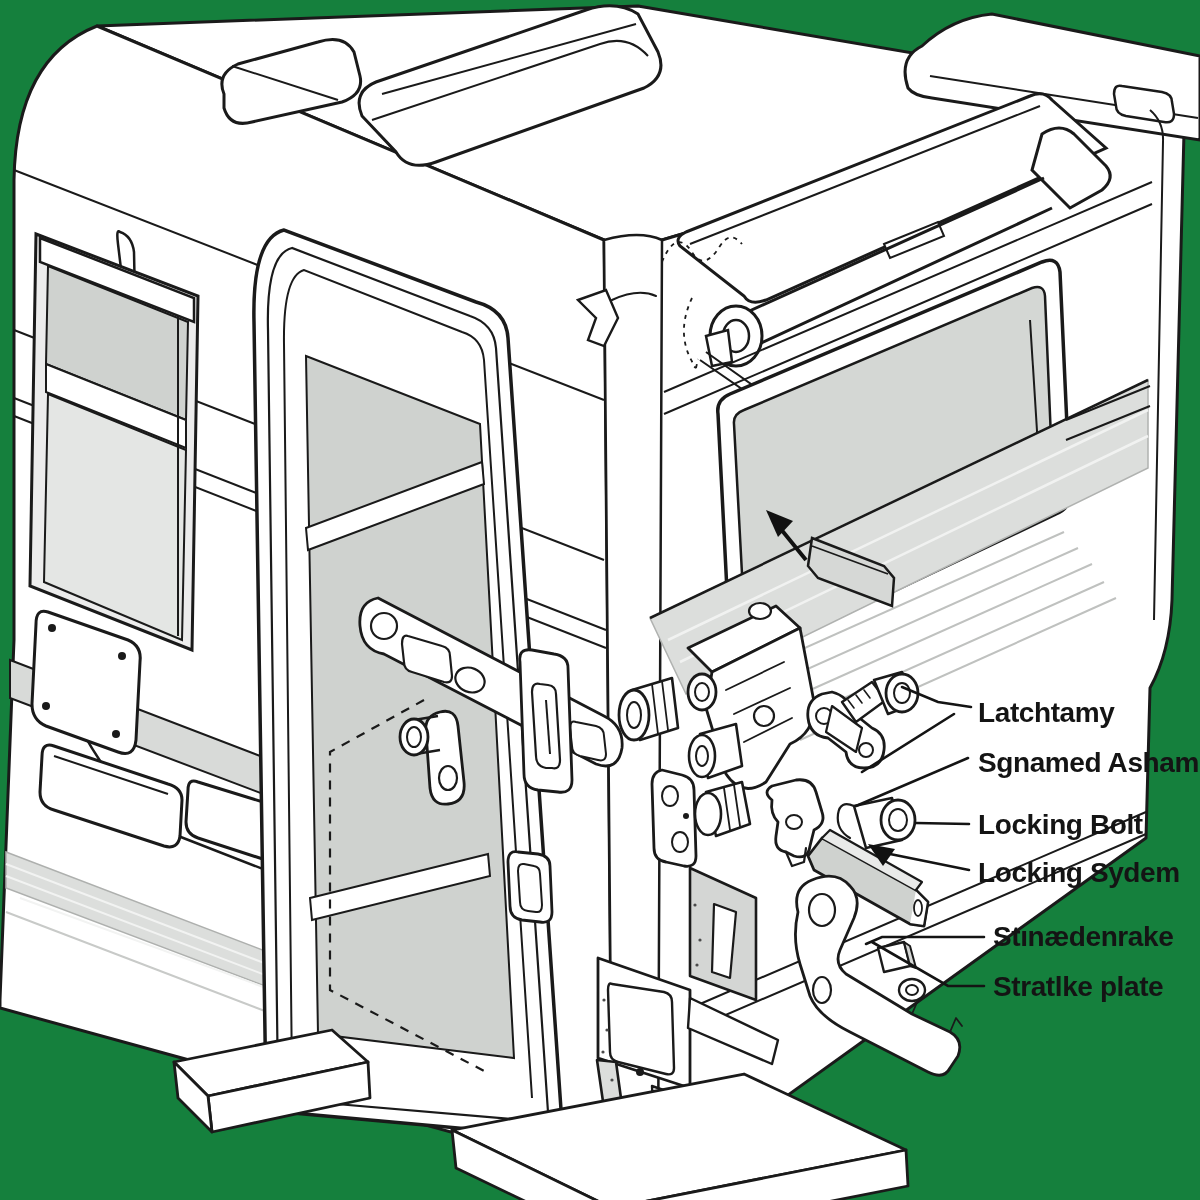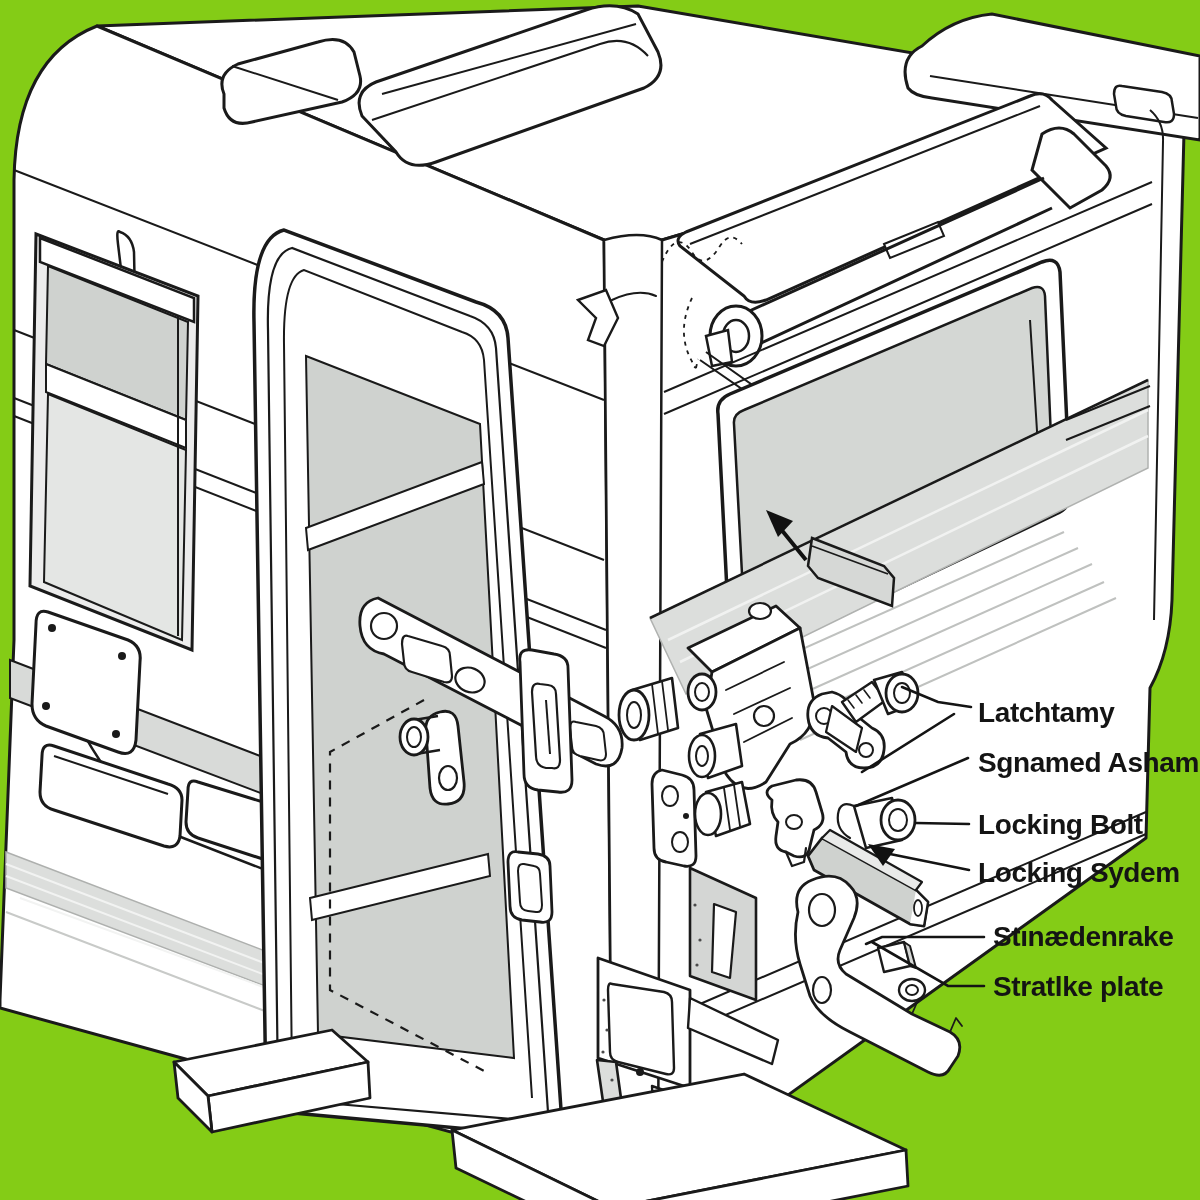--- a/index.html
+++ b/index.html
@@ -1,16 +1,16 @@
 <!DOCTYPE html>
 <html><head>
 <meta charset="utf-8">
 <style>
   html,body{margin:0;padding:0;background:#fff;}
-  .stage{position:relative;width:1200px;height:1200px;background:#84cc16;overflow:hidden;}
+  .stage{position:relative;width:1200px;height:1200px;background:#15803d;overflow:hidden;}
   svg{display:block;}
   text.callout{font-family:"Liberation Sans",sans-serif;font-weight:700;font-size:28px;fill:#141414;letter-spacing:-0.4px;}
 </style>
 </head>
 <body>
 
 <div class="stage">
 <svg width="1200" height="1200" viewBox="0 0 1200 1200">
 
   <g stroke="#1a1a1a" fill="#ffffff" stroke-linejoin="round" stroke-linecap="round">

